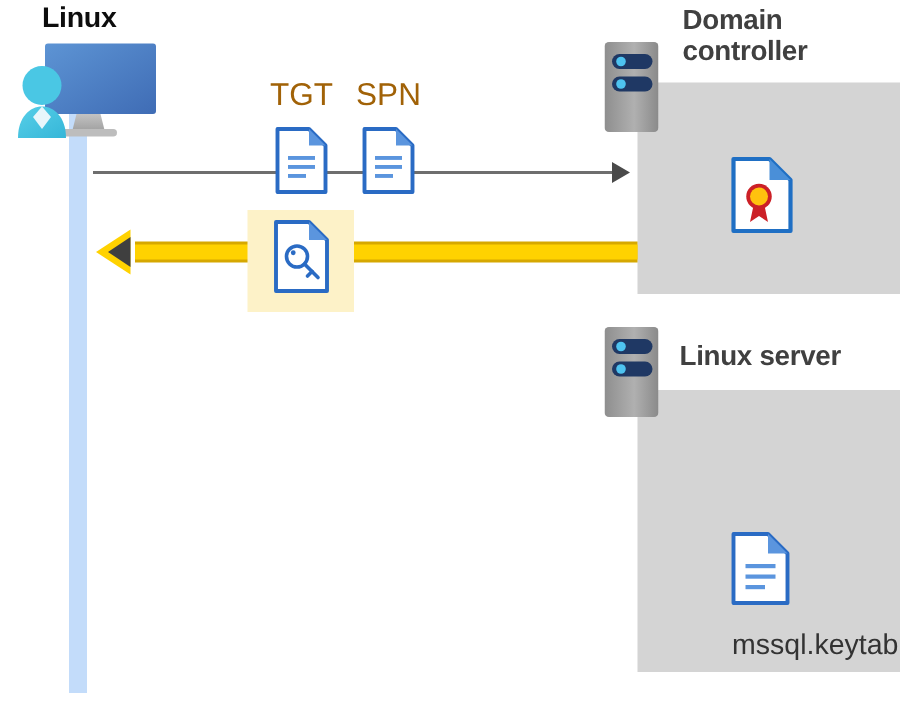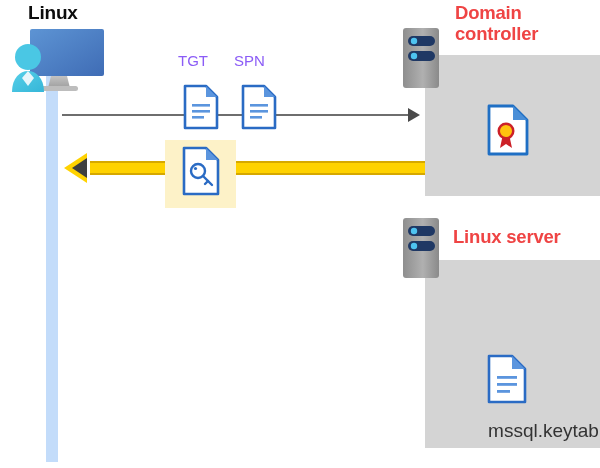--- a/index.html
+++ b/index.html
@@ -20,21 +20,21 @@
   .abs { position: absolute; }
 
   
   .gray-panel {
     background: #d4d4d4;
   }
 
   
   .title {
     font-weight: bold;
-    color: #ef4444;
+    color: #404040;
     letter-spacing: -0.2px;
     line-height: 1.12;
     white-space: pre-line;
   }
   .title-client {
     font-size: 19px;
     color: #0d0d0d;
   }
   .title-dc {
     font-size: 18.5px;
@@ -80,22 +80,23 @@
     border-right: 15px solid #3f3f3f;
   }
 
   
   .highlight-box {
     background: #fdf2c8;
   }
 
   
   .doc-label {
-    font-size: 15px;
-    color: #8b5cf6;
+    font-size: 21px;
+    color: #a16207;
+    text-align: center;
     white-space: nowrap;
   }
   .file-label {
     font-size: 19px;
     color: #333333;
     text-align: center;
     white-space: nowrap;
   }
 </style>
 </head>

